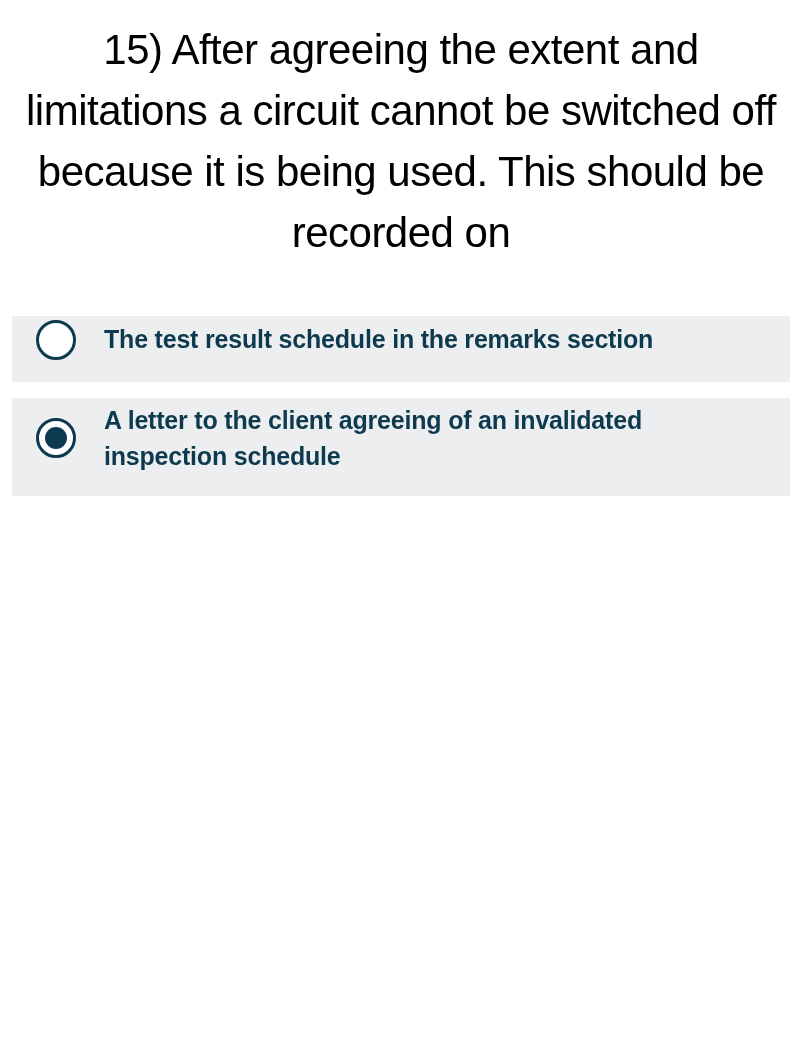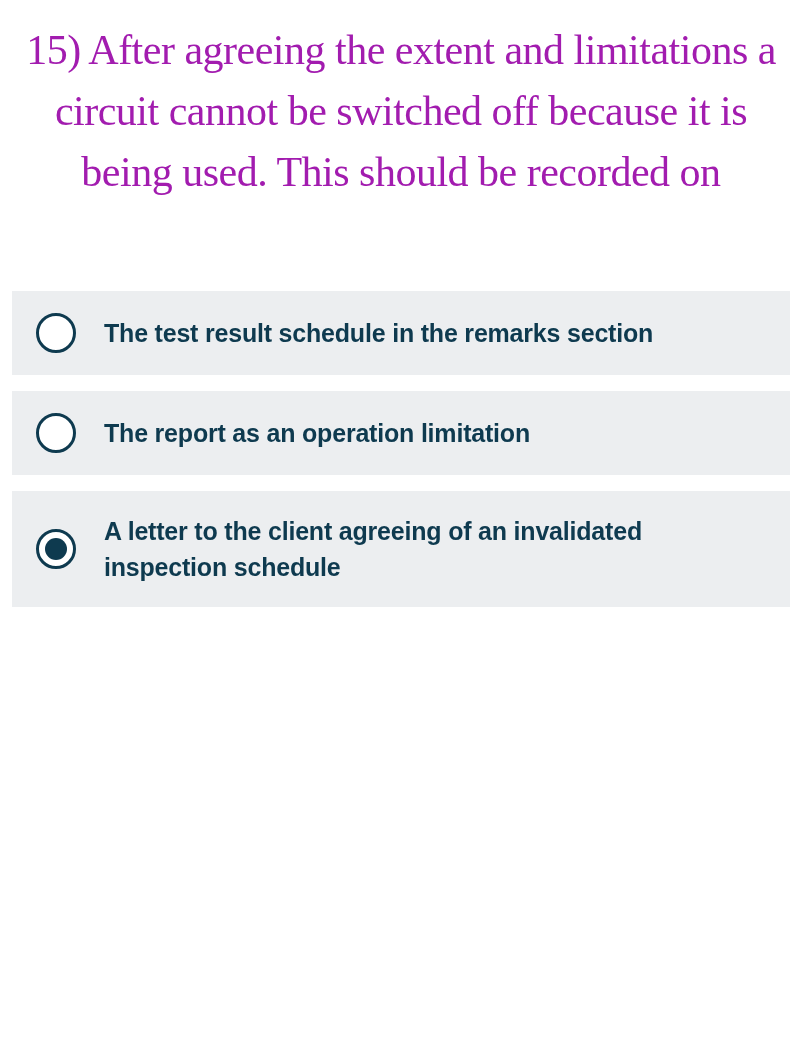--- a/index.html
+++ b/index.html
@@ -11,38 +11,37 @@
     body {
       font-family: -apple-system, BlinkMacSystemFont, 'Segoe UI', Helvetica, Arial, sans-serif;
       background: #ffffff;
       width: 802px;
       padding: 20px 12px;
     }
 
     .question-title {
       font-size: 42px;
       font-weight: 400;
-      color: #a21caf;
+      color: #000000;
       text-align: center;
       line-height: 1.45;
-      margin-bottom: 88px;
+      margin-bottom: 52px;
       padding: 0 4px;
       letter-spacing: -0.5px;
-      font-family: Liberation Serif, serif;
     }
 
     .options-container {
       display: flex;
       flex-direction: column;
       gap: 16px;
     }
 
     .option-row {
       background: #eceef0;
-      padding: 22px 24px 22px 24px;
+      padding: 4px 24px 22px 24px;
       display: flex;
       align-items: center;
       gap: 28px;
       cursor: pointer;
     }
 
     .radio-outer {
       flex-shrink: 0;
       width: 40px;
       height: 40px;
@@ -81,26 +80,20 @@
 
 <div class="options-container">
 
   <div class="option-row">
     <div class="radio-outer">
       
     </div>
     <div class="option-label">The test result schedule in the remarks section</div>
   </div>
 
-  <div class="option-row">
-    <div class="radio-outer">
-      
-    </div>
-    <div class="option-label">The report as an operation limitation</div>
-  </div>
 
 
   <div class="option-row selected">
     <div class="radio-outer">
       <div class="radio-inner"></div>
     </div>
     <div class="option-label">A letter to the client agreeing of an invalidated inspection schedule</div>
   </div>
 
 </div>

